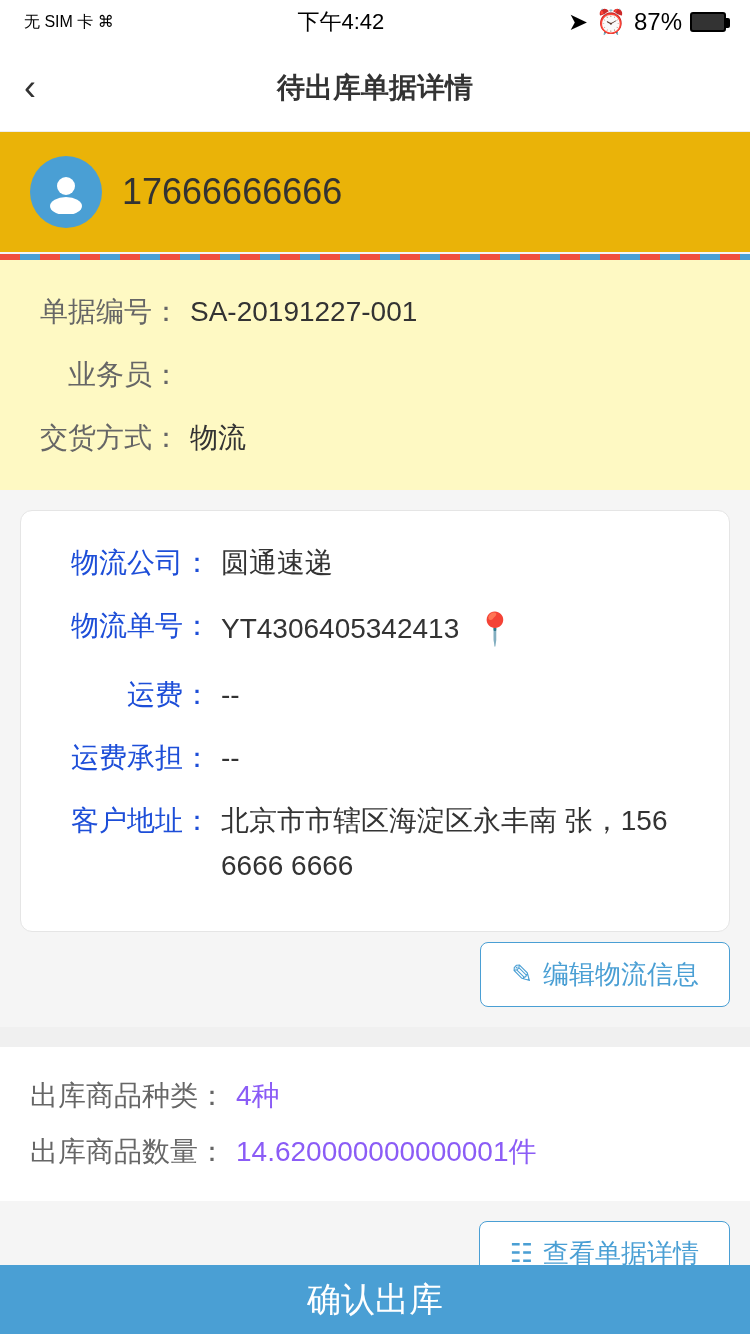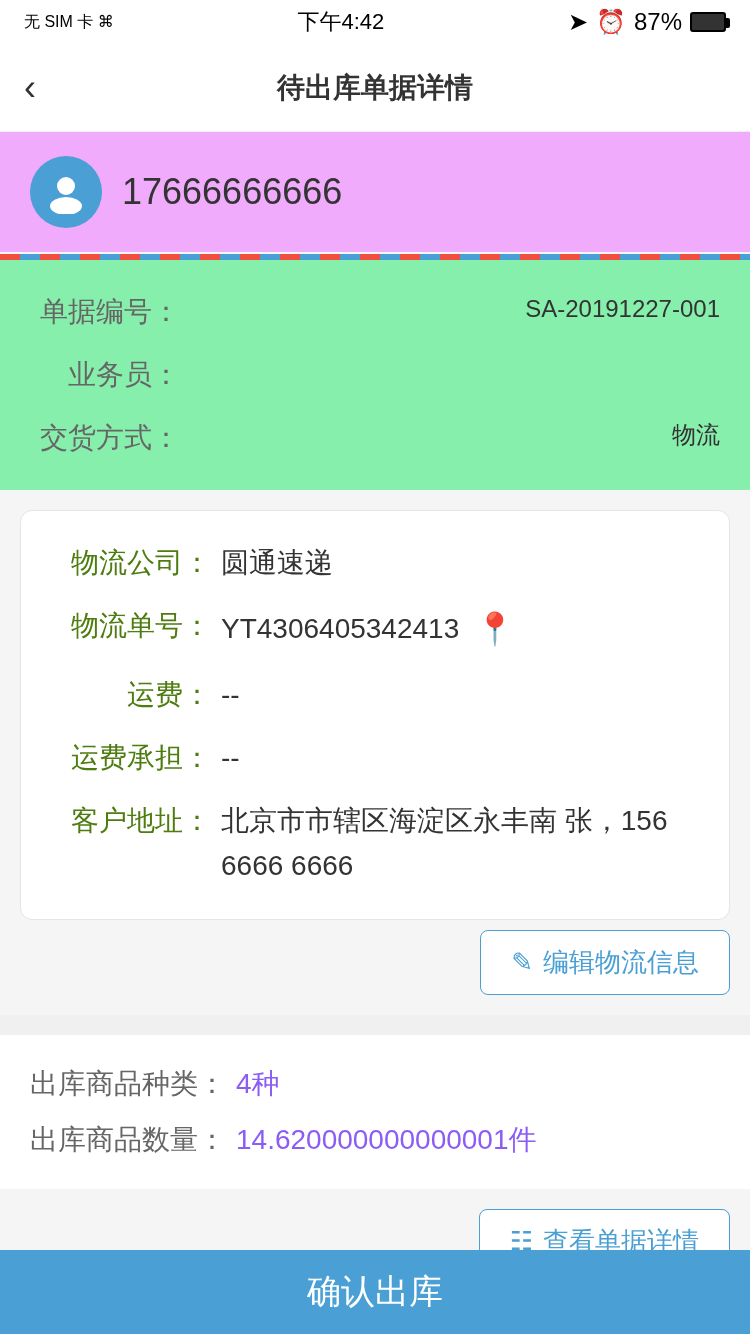--- a/index.html
+++ b/index.html
@@ -46,21 +46,21 @@
       cursor: pointer;
     }
     .nav-title {
       font-size: 28px;
       font-weight: 600;
       color: #333;
     }
 
     
     .customer-header {
-      background: #f0abfc;
+      background: #eab308;
       padding: 24px 30px;
       display: flex;
       align-items: center;
       gap: 20px;
       margin-bottom: 2px;
     }
     .customer-avatar {
       width: 72px;
       height: 72px;
       border-radius: 50%;
@@ -82,63 +82,62 @@
       background: repeating-linear-gradient(
         90deg,
         #f04e3e 0px, #f04e3e 20px,
         #4a9fd4 20px, #4a9fd4 40px
       );
       margin-bottom: 0;
     }
 
     
     .info-section {
-      background: #86efac;
+      background: #fef9c3;
       padding: 30px 30px;
       margin-bottom: 20px;
     }
     .info-row {
       display: flex;
       align-items: flex-start;
       margin-bottom: 18px;
       line-height: 1.6;
     }
     .info-row:last-child { margin-bottom: 0; }
     .info-label {
       color: #666;
       font-size: 28px;
       min-width: 150px;
       text-align: right;
       flex-shrink: 0;
     }
     .info-value {
       color: #333;
-      font-size: 24px;
+      font-size: 28px;
       flex: 1;
       padding-left: 10px;
-      text-align: right;
     }
 
     
     .logistics-card {
       background: #fff;
       border: 1px solid #e5e5e5;
       border-radius: 12px;
       margin: 20px 20px;
       padding: 30px;
     }
     .logistics-row {
       display: flex;
       align-items: flex-start;
       margin-bottom: 18px;
       line-height: 1.6;
     }
-    .logistics-row:last-child { margin-bottom: 0; }
+    .logistics-row:last-child { margin-bottom: 12px; }
     .logistics-label {
-      color: #4d7c0f;
+      color: #1d4ed8;
       font-size: 28px;
       min-width: 160px;
       text-align: right;
       flex-shrink: 0;
     }
     .logistics-value {
       color: #333;
       font-size: 28px;
       flex: 1;
       padding-left: 10px;
@@ -229,21 +228,21 @@
       min-height: 200px;
     }
 
     
     .confirm-button-bar {
       position: fixed;
       bottom: 0;
       left: 0;
       width: 750px;
       background: #4a9fd4;
-      height: 84px;
+      height: 69px;
       display: flex;
       align-items: center;
       justify-content: center;
       cursor: pointer;
     }
     .confirm-button-text {
       color: #fff;
       font-size: 34px;
       font-weight: 500;
     }

